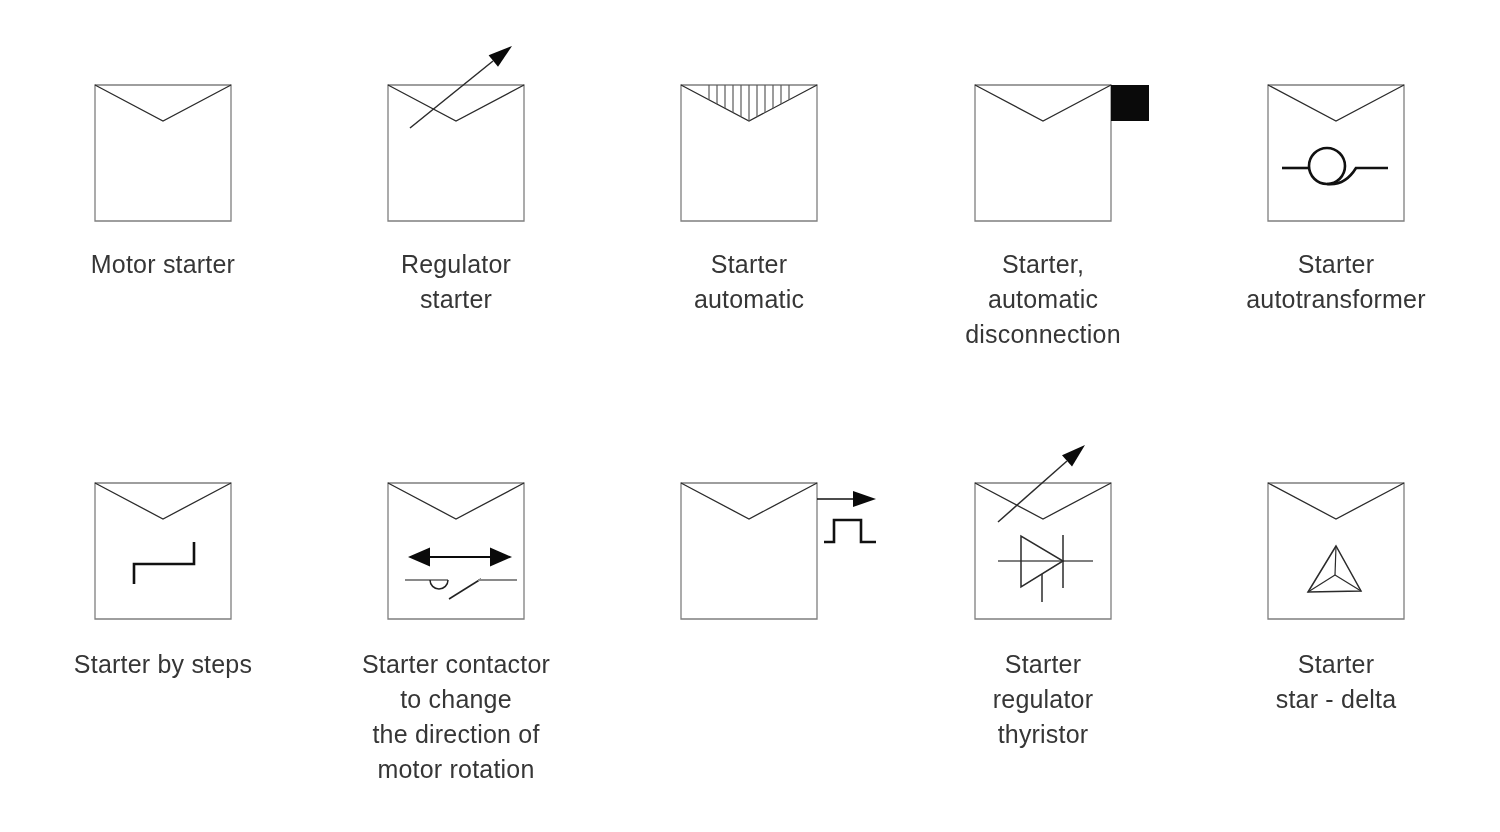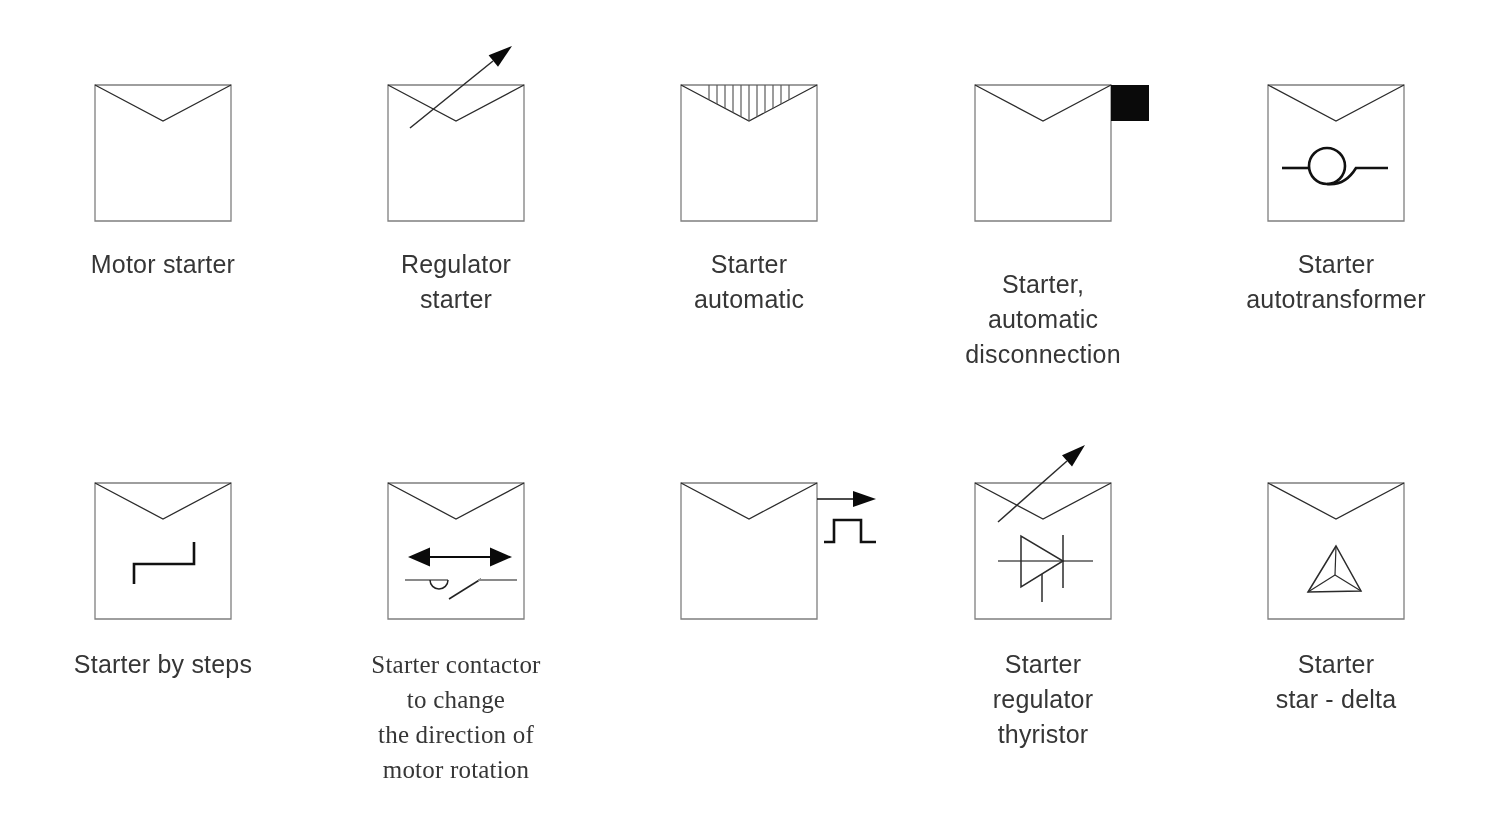--- a/index.html
+++ b/index.html
@@ -72,21 +72,21 @@
   <div class="label" style="left:579px; top:247px;">Starter
 automatic</div>
 
   <svg class="symbol-svg" style="left:923px; top:35px;" width="260" height="200" viewBox="0 0 260 200">
     <g>
       <rect x="52" y="50" width="136" height="136" fill="none" stroke="#7f7f7f" stroke-width="1.3"></rect>
       <path d="M52 50 L120 86 L188 50" fill="none" stroke="#2b2b2b" stroke-width="1.3"></path>
     </g>
     <rect x="188" y="50" width="38" height="36" fill="#0a0a0a"></rect>
   </svg>
-  <div class="label" style="left:873px; top:247px;margin-top:20px;">Starter,
+  <div class="label" style="left:873px; top:247px;">Starter,
 automatic
 disconnection</div>
 
   <svg class="symbol-svg" style="left:1216px; top:35px;" width="260" height="200" viewBox="0 0 260 200">
     <g>
       <rect x="52" y="50" width="136" height="136" fill="none" stroke="#7f7f7f" stroke-width="1.3"></rect>
       <path d="M52 50 L120 86 L188 50" fill="none" stroke="#2b2b2b" stroke-width="1.3"></path>
     </g>
     <g stroke="#111111" stroke-width="2.6" fill="none">
       <line x1="66" y1="133" x2="93" y2="133"></line>
@@ -116,21 +116,21 @@
       <polygon points="72,124 94,114.5 94,133.5" fill="#0a0a0a"></polygon>
       <polygon points="176,124 154,114.5 154,133.5" fill="#0a0a0a"></polygon>
     </g>
     <g fill="none">
       <line x1="69" y1="147" x2="112" y2="147" stroke="#8a8a8a" stroke-width="2"></line>
       <path d="M94 147 A9 9 0 0 0 112 147" stroke="#222222" stroke-width="1.5"></path>
       <line x1="113" y1="166" x2="145" y2="146" stroke="#222222" stroke-width="1.5"></line>
       <line x1="142" y1="147" x2="181" y2="147" stroke="#8a8a8a" stroke-width="2"></line>
     </g>
   </svg>
-  <div class="label" style="left:286px; top:647px;font-family:Liberation Serif, serif;">Starter contactor
+  <div class="label" style="left:286px; top:647px;">Starter contactor
 to change
 the direction of
 motor rotation</div>
 
   <svg class="symbol-svg" style="left:629px; top:433px;" width="260" height="200" viewBox="0 0 260 200">
     <g>
       <rect x="52" y="50" width="136" height="136" fill="none" stroke="#7f7f7f" stroke-width="1.3"></rect>
       <path d="M52 50 L120 86 L188 50" fill="none" stroke="#2b2b2b" stroke-width="1.3"></path>
     </g>
     <g>

